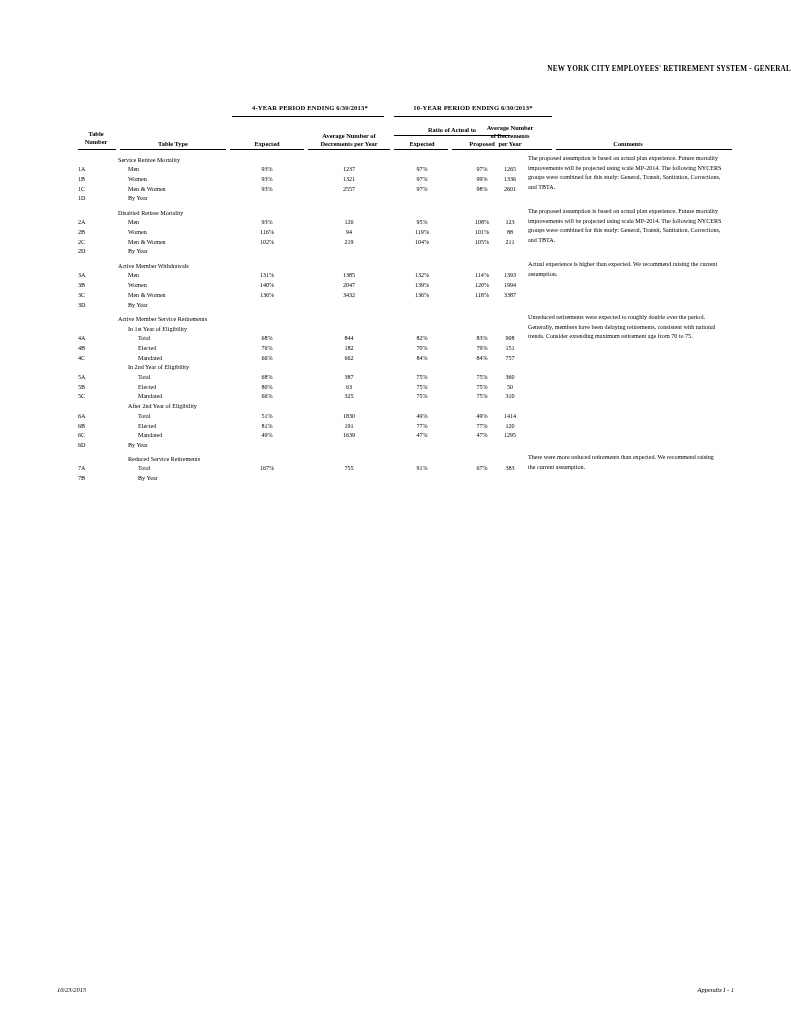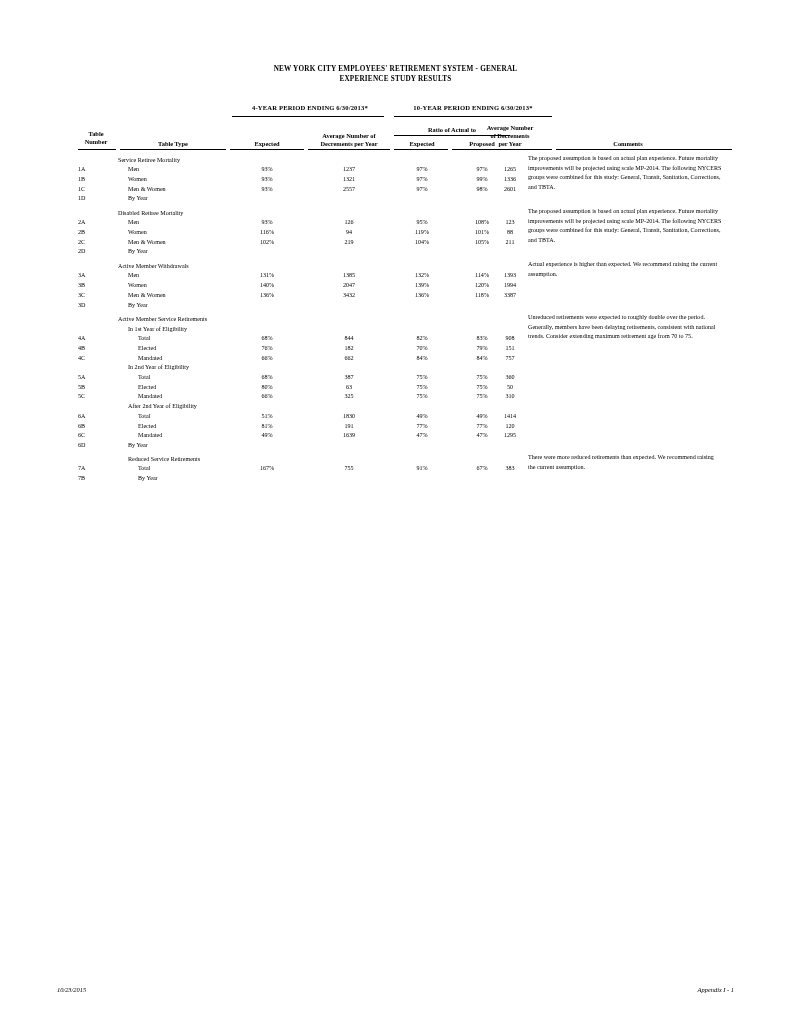--- a/index.html
+++ b/index.html
@@ -28,20 +28,21 @@
     top: 64px;
     width: 791px;
     text-align: center;
   }
   .title-line {
     font-size: 7.2px;
     font-weight: bold;
     letter-spacing: 0.22px;
     line-height: 10.2px;
     white-space: nowrap;
+    text-align: right;
   }
 
   
   .period-head {
     position: absolute;
     font-size: 6.6px;
     font-weight: bold;
     letter-spacing: 0.15px;
     text-align: center;
     white-space: nowrap;
@@ -120,21 +121,20 @@
     text-align: right;
   }
 </style>
 </head>
 <body>
 
 <div class="page">
 
   <div class="title-block">
     <div class="title-line">NEW YORK CITY EMPLOYEES' RETIREMENT SYSTEM - GENERAL</div>
-    <div class="title-line">EXPERIENCE STUDY RESULTS</div>
   </div>
 
   <div class="period-head" style="left:228px; top:104px; width:164px;">4-YEAR PERIOD ENDING 6/30/2013*</div>
   <div class="period-head" style="left:392px; top:104px; width:162px;">10-YEAR PERIOD ENDING 6/30/2013*</div>
 
   <div class="hrule" style="left:232px; top:116px; width:152px;"></div>
   <div class="hrule" style="left:394px; top:116px; width:158px;"></div>
 
   <div class="colhead" style="left:392px; top:126px; width:120px;">Ratio of Actual to</div>
   <div class="hrule" style="left:394px; top:135px; width:116px;"></div>

